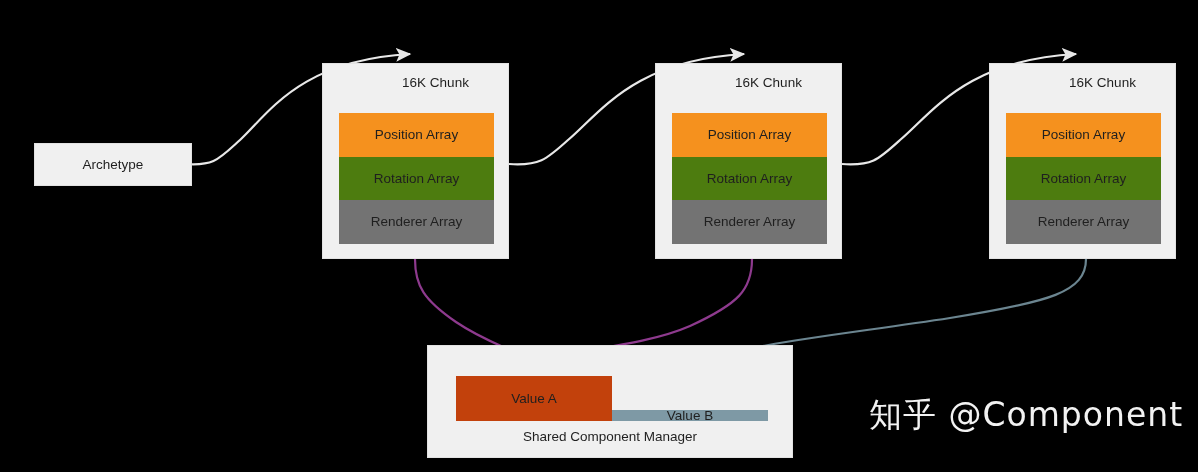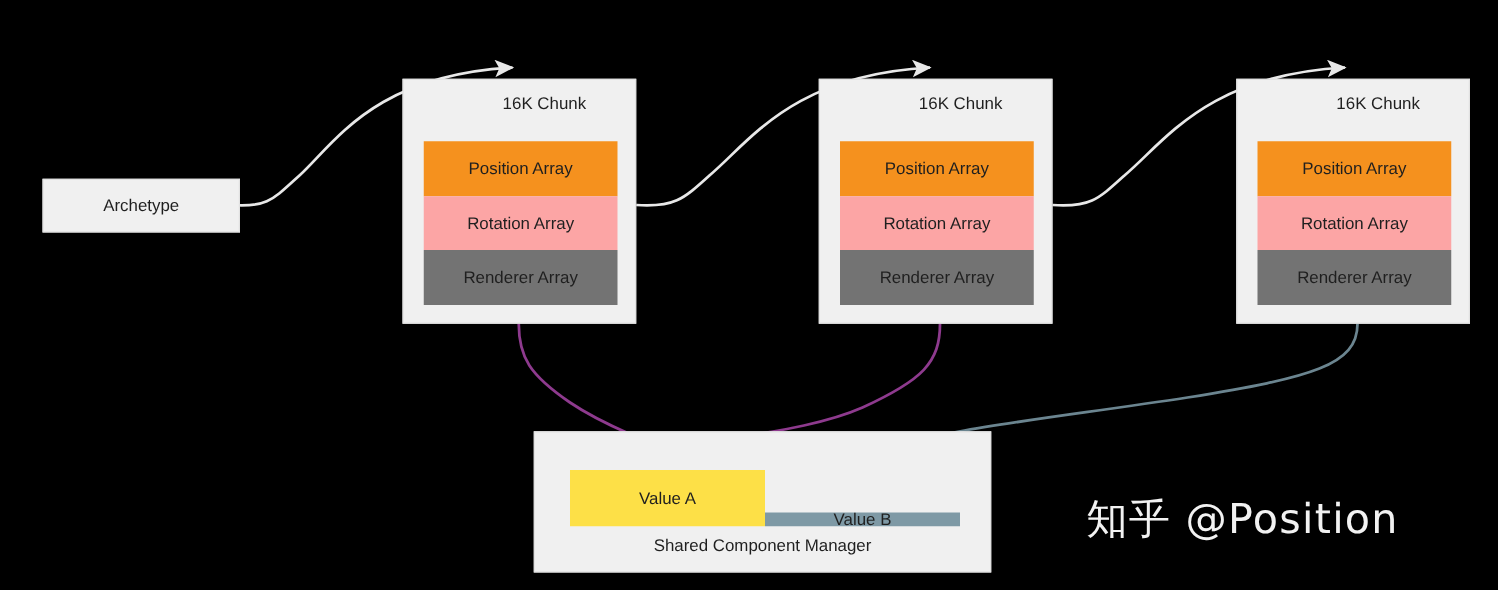--- a/index.html
+++ b/index.html
@@ -77,21 +77,21 @@
   .array-band {
     height: 43.6px;
     display: flex;
     align-items: center;
     justify-content: center;
     font-size: 13.5px;
     color: #1f1f1f;
     box-sizing: border-box;
   }
   .band-position { background: #f5911e; }
-  .band-rotation { background: #fca5a5; }
+  .band-rotation { background: #4d7c0f; }
   .band-renderer { background: #737373; }
 
   
   #scm {
     left: 427px;
     top: 345px;
     width: 366px;
     height: 113px;
   }
   #scm .values {
@@ -104,21 +104,21 @@
   }
   .value-cell {
     display: flex;
     align-items: center;
     justify-content: center;
     font-size: 13.5px;
     color: #1f1f1f;
   }
   .value-a {
     width: 156px;
-    background: #fde047;
+    background: #c2410c;
   }
   .value-b {
     width: 156px;
     background: #7e99a5;
     margin-top: 34px;
   }
   #scm .scm-caption {
     position: absolute;
     left: 0;
     top: 83px;
@@ -203,15 +203,15 @@
   </div>
 
   <div class="node" id="scm">
     <div class="values">
       <div class="value-cell value-a">Value A</div>
       <div class="value-cell value-b">Value B</div>
     </div>
     <div class="scm-caption">Shared Component Manager</div>
   </div>
 
-  <div id="watermark">知乎 @Position</div>
+  <div id="watermark">知乎 @Component</div>
 
 </div>
 
 </body></html>

